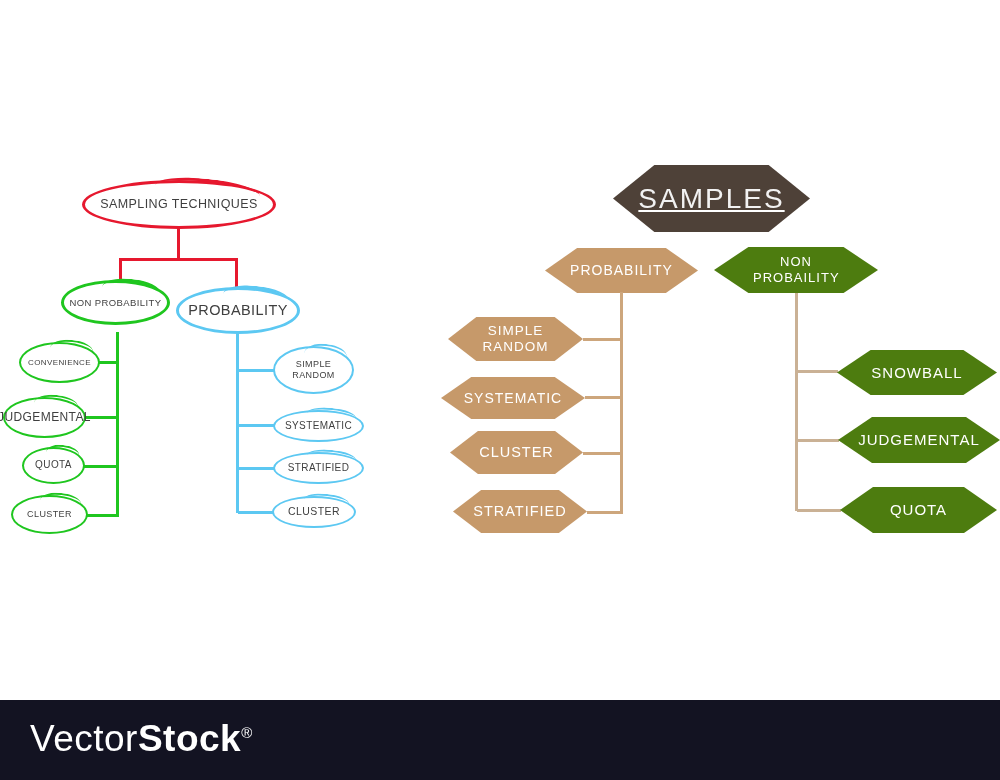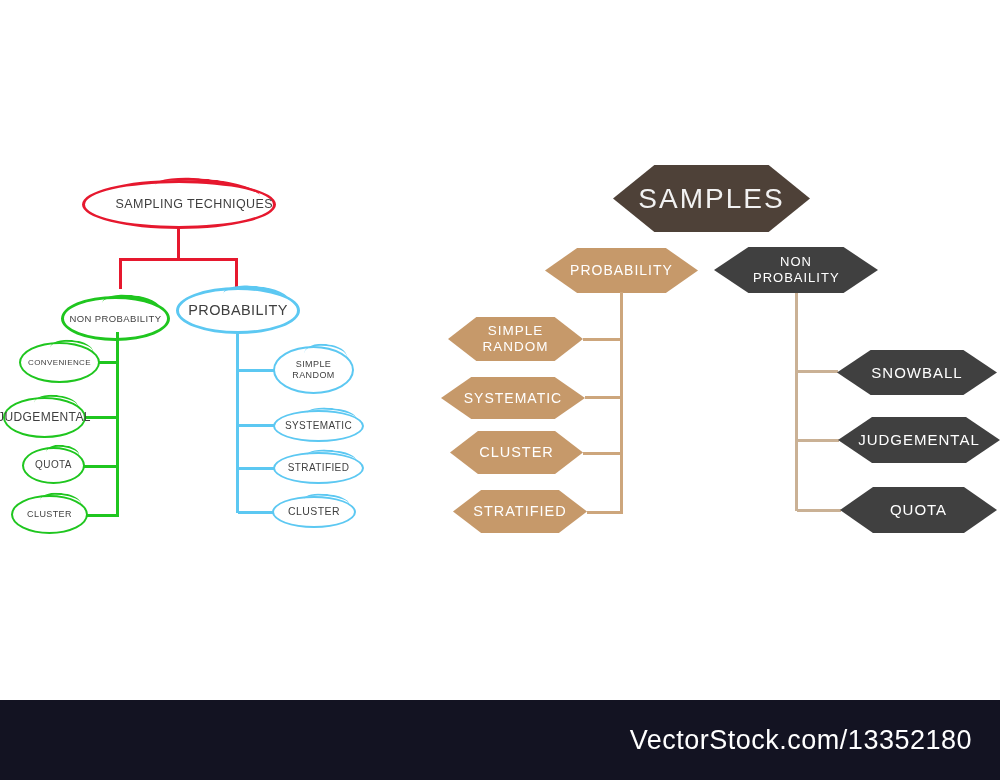--- a/index.html
+++ b/index.html
@@ -14,34 +14,34 @@
     border-radius:50%;display:flex;align-items:center;justify-content:center;
     text-align:center;background:#fff;
   }
   .el::after{ 
     content:"";position:absolute;top:-4px;right:7%;width:56%;height:46%;
     border:0;border-top:var(--bw) solid currentColor;border-radius:50%;
     transform:rotate(6deg);
   }
   .bw2{--bw:2px;}
   .el .lbl{color:#3f3f3f;letter-spacing:.4px;line-height:1.25;}
-  .red{color:#e6182e;justify-content:flex-end;}
+  .red{color:#e6182e;}
   .green{color:#1fc61f;}
   .blue{color:#5cc8f2;}
   .line{position:absolute;}
   
   .hex{
     position:absolute;display:flex;align-items:center;justify-content:center;
     text-align:center;color:#ffffff;
     clip-path:polygon(0% 50%,21% 0%,79% 0%,100% 50%,79% 100%,21% 100%);
   }
   .hex .lbl{letter-spacing:1px;line-height:1.2;}
-  .hx-dark{background:#4e4138;}
+  .hx-dark{background:#4e4138;text-decoration:underline;}
   .hx-tan{background:#c6996a;}
-  .hx-light{background:#404040;}
+  .hx-light{background:#4d7c0f;}
   
   .wm-bar{position:absolute;left:0;top:700px;width:1000px;height:80px;background:#131322;}
   .wm-brand{
     position:absolute;left:30px;top:50%;transform:translateY(-52%);
     color:#ffffff;font-size:37px;font-weight:400;letter-spacing:.5px;
   }
   .wm-brand .bold{font-weight:700;}
   .wm-brand .reg{font-size:15px;vertical-align:super;font-weight:400;}
   .wm-url{
     position:absolute;right:28px;top:50%;transform:translateY(-50%);
@@ -57,21 +57,21 @@
 
     <div class="el red" style="left:82px;top:180px;width:194px;height:49px">
       <span class="lbl" style="font-size:12.5px">SAMPLING TECHNIQUES</span>
     </div>
 
     <div class="line" style="left:177px;top:228px;width:3px;height:31px;background:#e6182e"></div>
     <div class="line" style="left:119px;top:258px;width:119px;height:3px;background:#e6182e"></div>
     <div class="line" style="left:119px;top:258px;width:3px;height:31px;background:#e6182e"></div>
     <div class="line" style="left:235px;top:258px;width:3px;height:30px;background:#e6182e"></div>
 
-    <div class="el green" style="left:61px;top:296px;width:109px;height:45px">
+    <div class="el green" style="left:61px;top:280px;width:109px;height:45px">
       <span class="lbl" style="font-size:9.5px">NON PROBABILITY</span>
     </div>
 
     <div class="el blue" style="left:176px;top:287px;width:124px;height:47px">
       <span class="lbl" style="font-size:14.5px">PROBABILITY</span>
     </div>
 
     <div class="line" style="left:116px;top:332px;width:3px;height:185px;background:#1fc61f"></div>
     <div class="line" style="left:82px;top:361px;width:36px;height:3px;background:#1fc61f"></div>
     <div class="line" style="left:85px;top:416px;width:33px;height:3px;background:#1fc61f"></div>
@@ -154,16 +154,18 @@
     </div>
     <div class="hex hx-light" style="left:838px;top:417px;width:162px;height:46px">
       <span class="lbl" style="font-size:15px">JUDGEMENTAL</span>
     </div>
     <div class="hex hx-light" style="left:840px;top:487px;width:157px;height:46px">
       <span class="lbl" style="font-size:15px">QUOTA</span>
     </div>
   </section>
 
   <footer class="wm-bar">
-    <div class="wm-url">VectorStock.com/13352180</div>
+    <div class="wm-brand">
+      <span>Vector</span><span class="bold">Stock</span><span class="reg">®</span>
+    </div>
   </footer>
 
 </div>
 
 </body></html>

